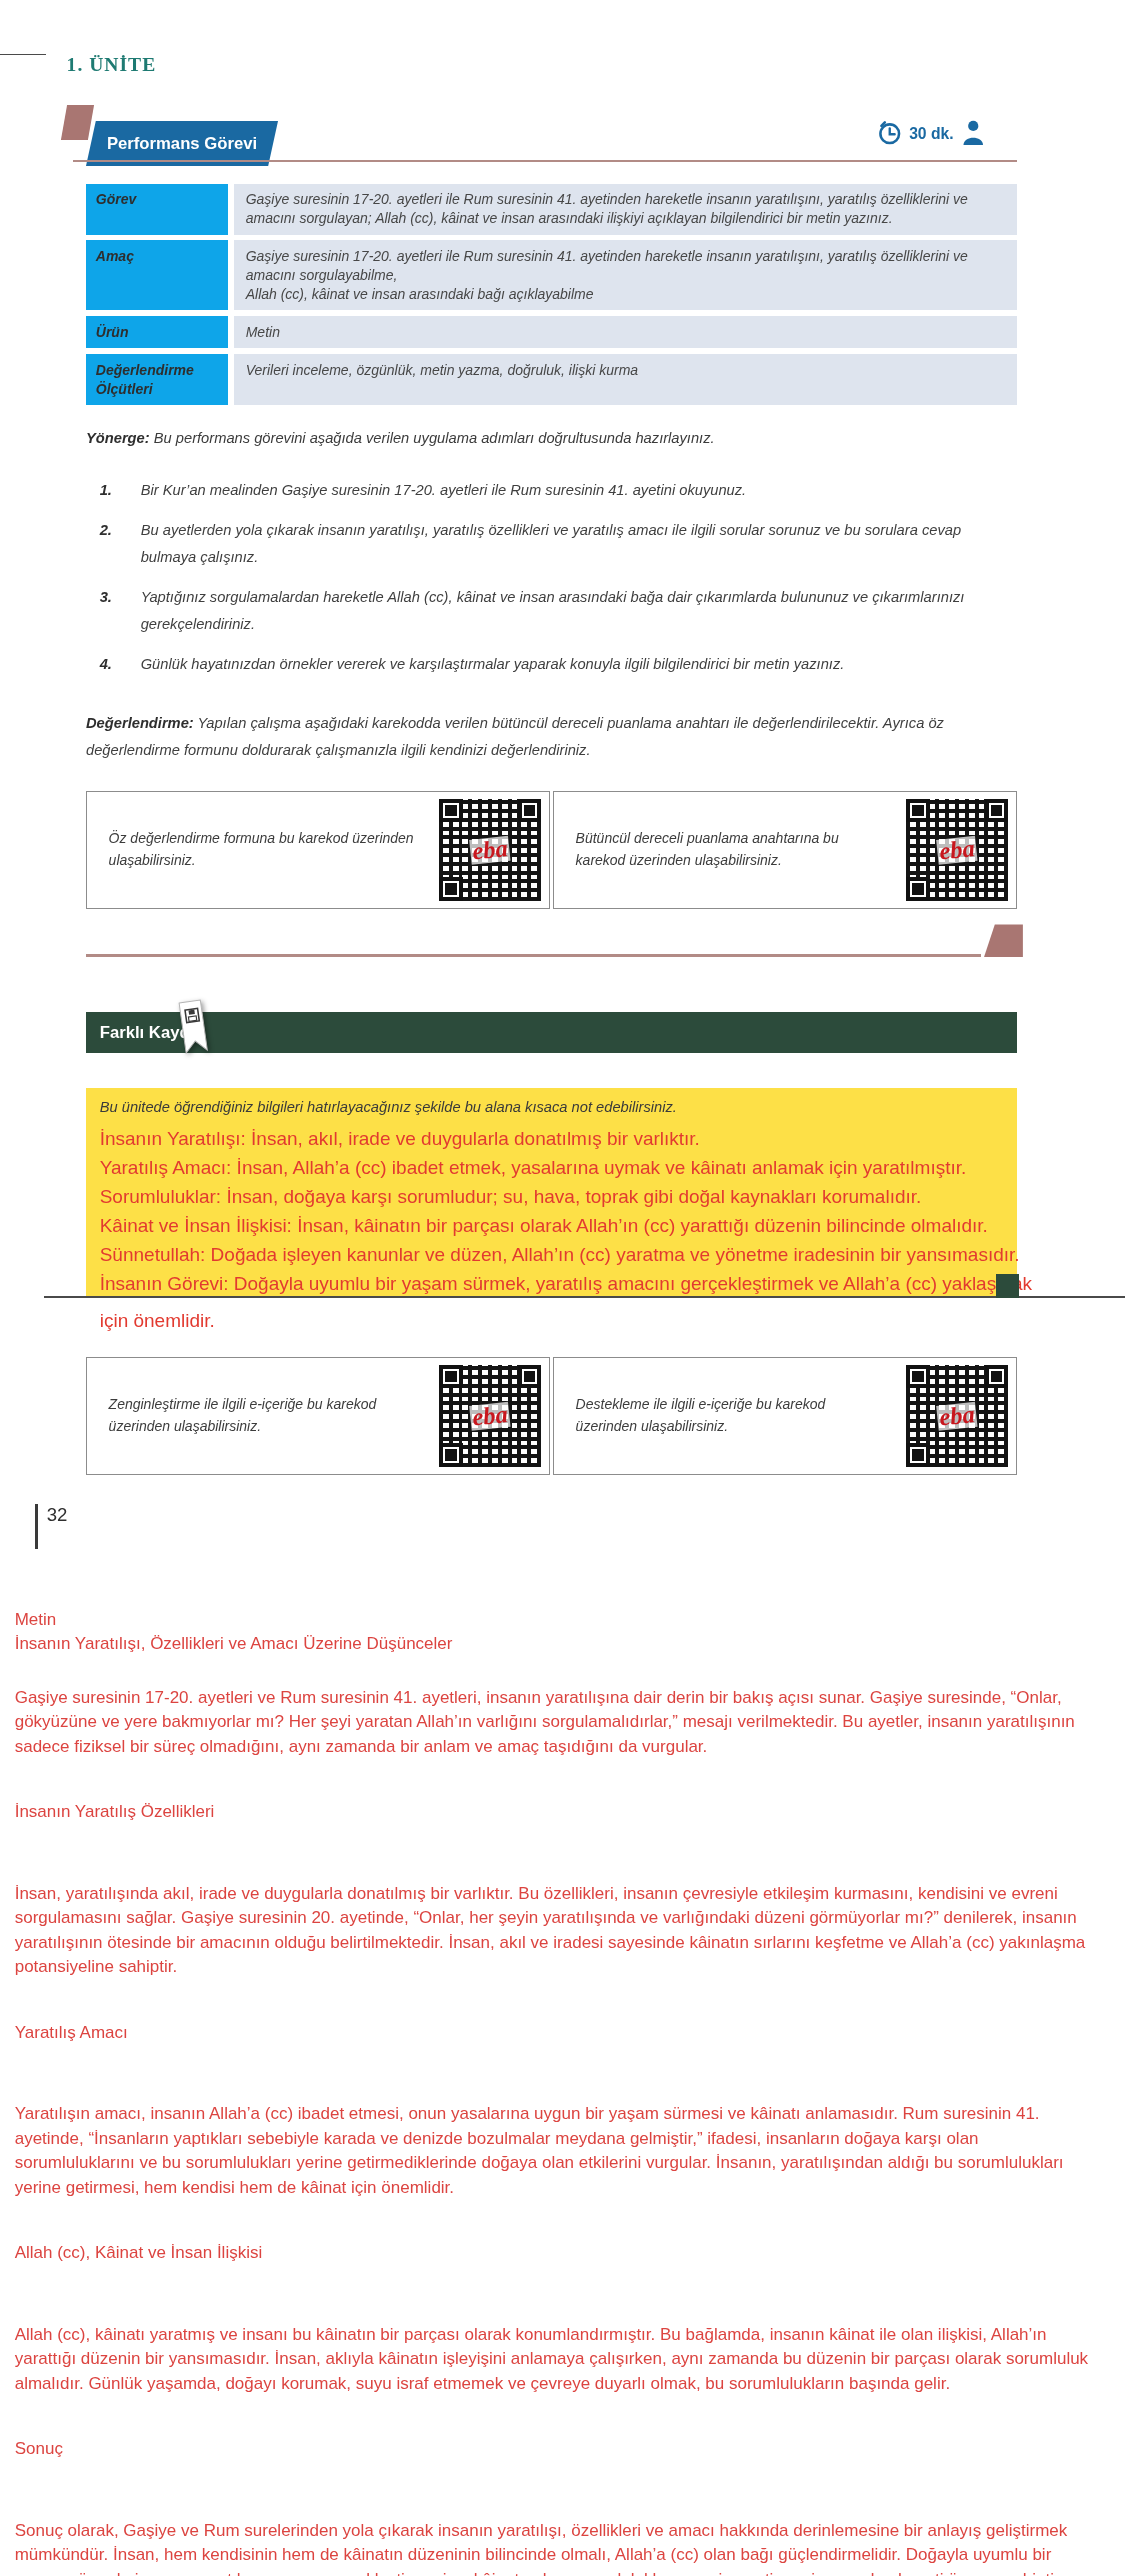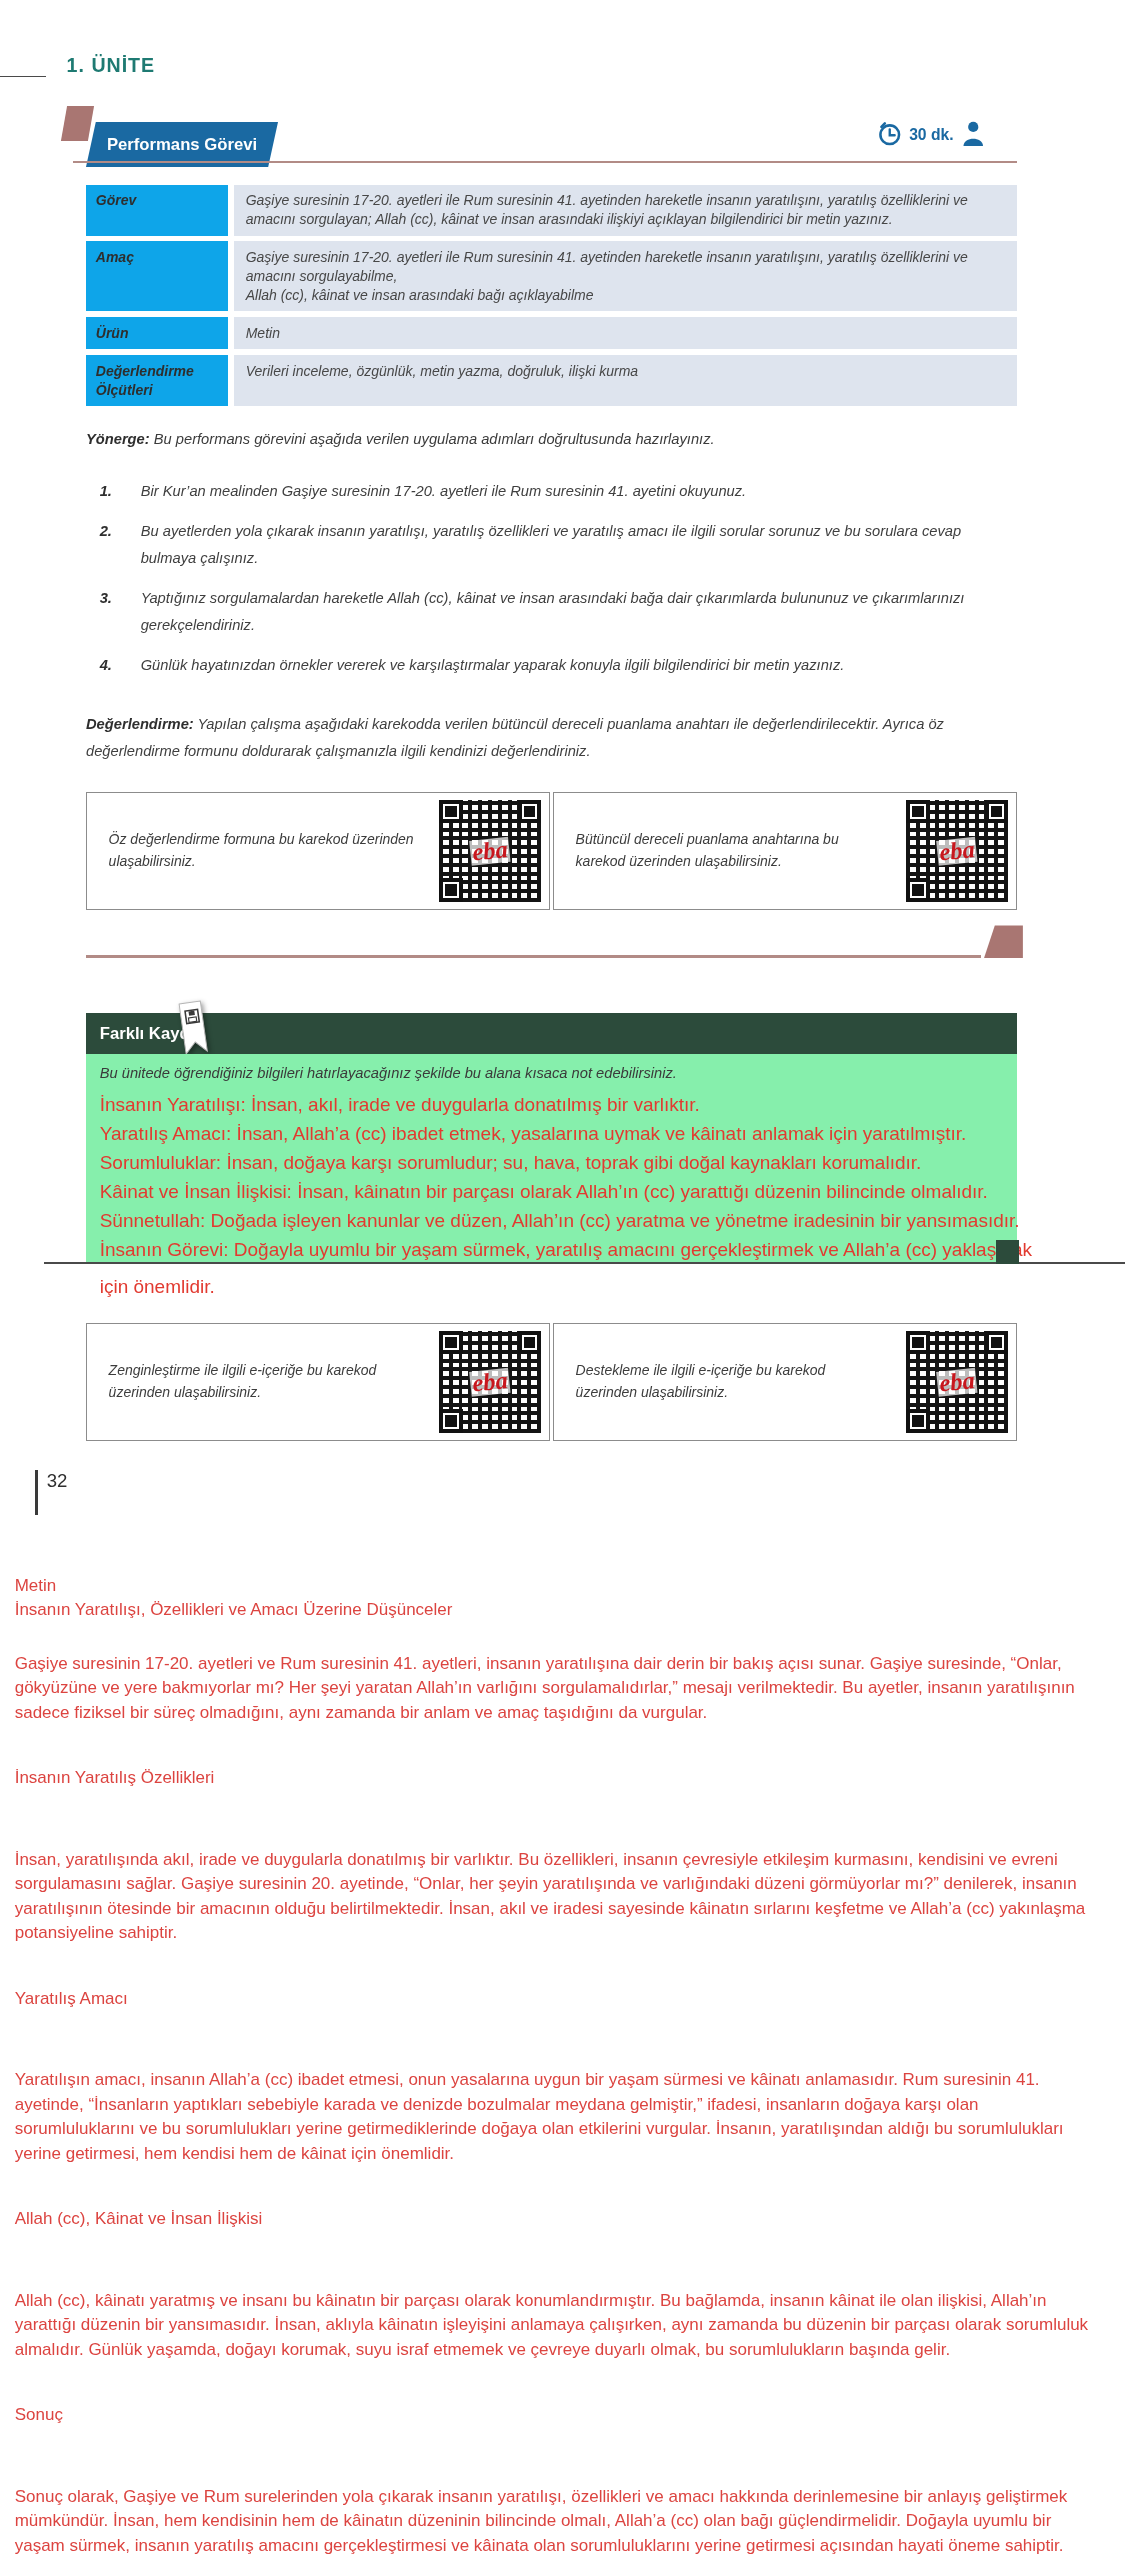--- a/index.html
+++ b/index.html
@@ -2,21 +2,21 @@
 <html><head>
 <meta charset="utf-8">
 <style>
   * { box-sizing: border-box; margin: 0; padding: 0; }
   html,body { background:#fff; }
   body {
     width:1125px; height:2576px; overflow:hidden; position:relative;
     font-family:"Liberation Sans", sans-serif; color:#3b3b3b;
   }
   
-  .unit-row { margin-top:54px; display:flex; align-items:flex-end; }
+  .unit-row { margin-top:54px; display:flex; align-items:flex-start;font-family:Liberation Serif, serif; }
   .unit-line { width:46px; height:1px; background:#4a4a4a; margin-right:20.6px; }
   .unit-label { color:#1e7a72; font-weight:bold; font-size:19.6px; letter-spacing:1px; }
 
   .content { width:931px; margin-left:86px; }
 
   
   .banner-row { position:relative; margin-top:35px; height:51px; }
   .deco-sq {
     position:absolute; left:-21.6px; top:-5.9px; width:26.5px; height:35px;
     background:#a97672; transform:skewX(-10deg);
@@ -86,21 +86,21 @@
     clip-path:polygon(28% 0, 100% 0, 100% 100%, 0 100%);
   }
 
   
   .fk { margin-top:55px; }
   .fk-bar {
     position:relative; background:#2c4b3b; height:41px; display:flex; align-items:center;
     padding-left:13.7px; color:#fff; font-weight:bold; font-size:16.7px;
   }
   .fk-icon { position:absolute; left:90px; top:-13.7px; filter:drop-shadow(2px 2.9px 2.9px rgba(0,0,0,.4)); }
-  .fk-body { position:relative; background:#86efac; padding:7.8px 0 0 13.7px; }
+  .fk-body { position:relative; background:#fde047; padding:7.8px 0 0 13.7px;margin-top:35px; }
   .fk-intro { font-style:italic; font-size:14.7px; color:#3a3a3a; line-height:23.5px; margin-bottom:3.9px; }
   .fk-line { color:#e23a30; font-size:19px; line-height:29px; white-space:nowrap; }
   .fk-underline { position:absolute; left:-42px; bottom:0; width:1081px; height:2px; background:#4a4a4a; }
   .fk-square { position:absolute; right:-2px; bottom:0; width:23.5px; height:23.5px; background:#2c4b3b; z-index:2; }
   .fk-cont { margin:9.8px 0 0 13.7px; color:#e23a30; font-size:19px; line-height:28px; }
 
   
   .pageno { margin:29px 0 0 -51px; display:flex; align-items:flex-start; }
   .pagebar { width:2.9px; height:45px; background:#3a3a3a; }
   .pageno span { margin-left:8.8px; font-size:18.6px; color:#2f2f2f; }

